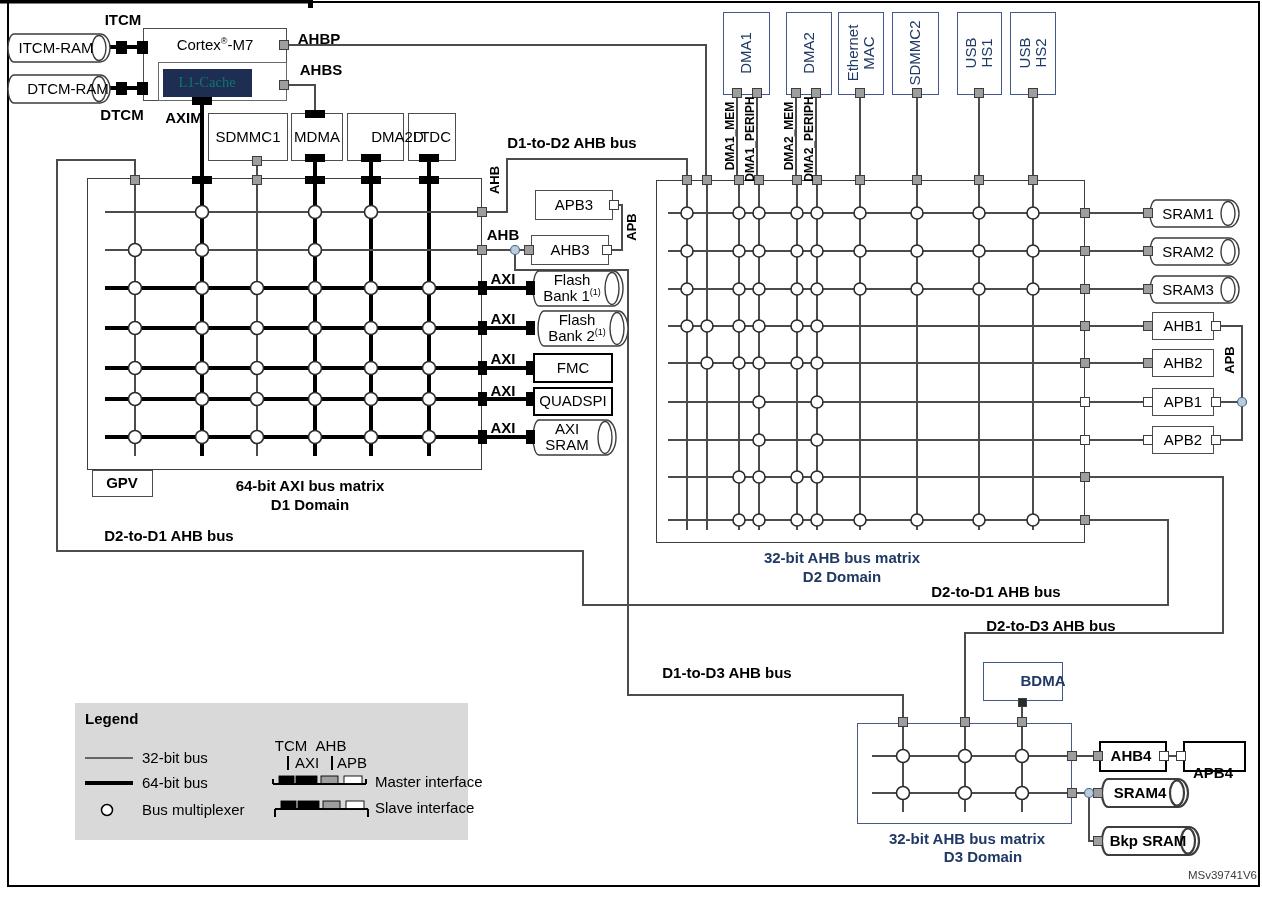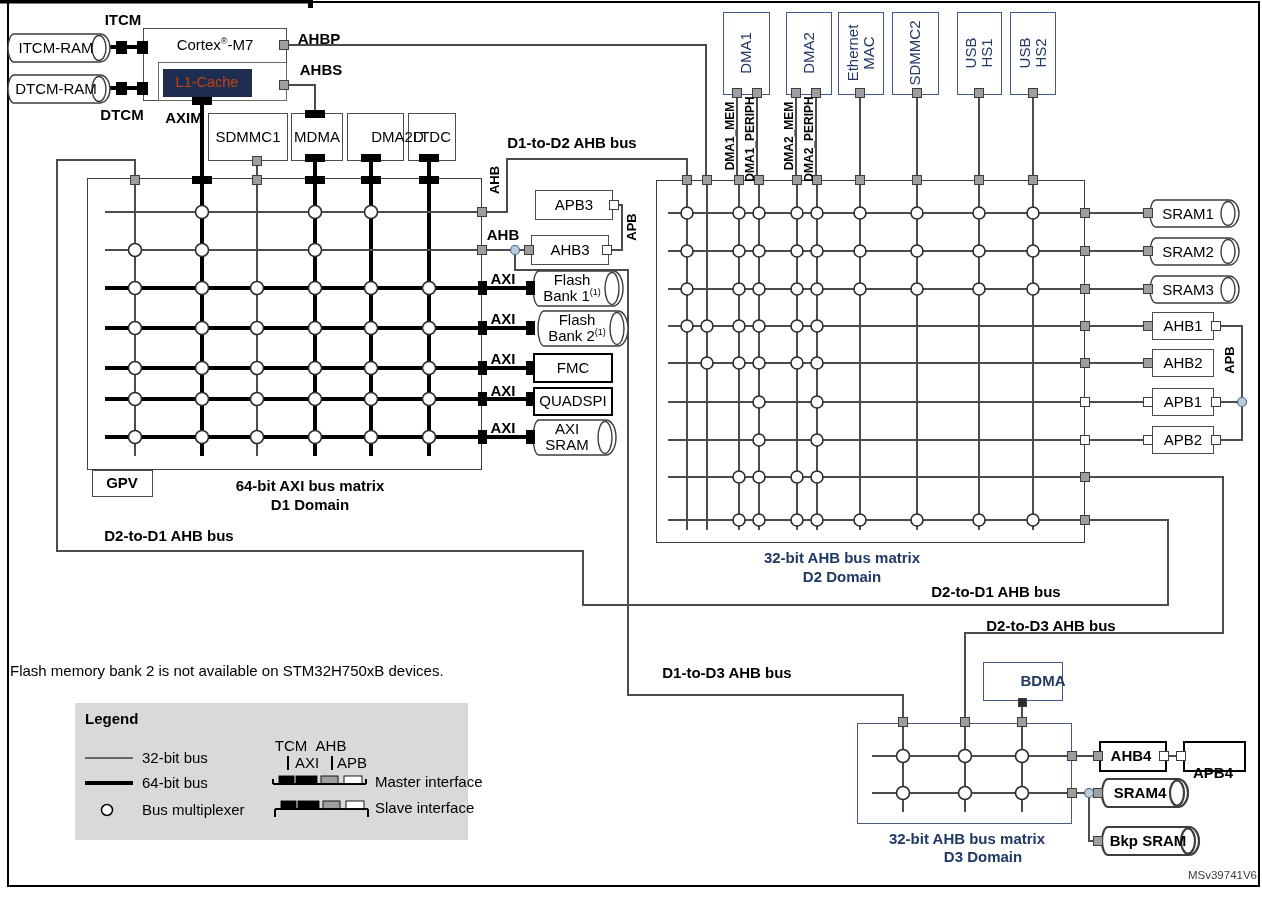--- a/index.html
+++ b/index.html
@@ -16,21 +16,21 @@
   .legendbox{background:#d9d9d9;border:none;}
   .lbl{position:absolute;z-index:4;color:#000;font-size:15px;line-height:1.06;white-space:pre-line;
        transform:translate(-50%,-50%);text-align:center;}
   .tl{transform:none;text-align:left;}
   .rot{transform:translate(-50%,-50%) rotate(-90deg);}
   .b{font-weight:bold;}
   .navy{color:#1f3864;}
   .f13{font-size:13px;}
   .f12{font-size:12px;}
   .f11{font-size:11.5px;}
-  .white{color:#c2410c;}
+  .white{color:#0f766e;font-family:Liberation Serif, serif;}
   .dim{color:#3b3b3b;}
   sup{font-size:9px;}
 </style>
 </head>
 <body>
 
 <div id="canvas">
 
   <svg id="wiring" width="1262" height="900">
       <rect x="7.5" y="2" width="1251" height="884" fill="none" stroke="#000" stroke-width="2" shape-rendering="crispEdges"></rect>
@@ -339,21 +339,21 @@
       <rect x="346" y="801" width="18" height="7.5" fill="#fff" stroke="#000" stroke-width="0.9"></rect>
     </svg>
 
   <div class="box whitebox" style="left:143px;top:28px;width:144px;height:73px;"></div>
   <div class="box" style="left:158px;top:62px;width:129px;height:39px;border-width:1.2px;border-color:#6a6a6a;"></div>
   <div class="box cache" style="left:163px;top:69px;width:89px;height:28px;"></div>
   <div class="lbl" style="left:215px;top:45px;"><span>Cortex</span><sup>®</sup><span>-M7</span></div>
   <div class="lbl white" style="left:207px;top:83px;font-size:14.5px;">L1-Cache</div>
 
   <div class="lbl" style="left:56px;top:48px;">ITCM-RAM</div>
-  <div class="lbl" style="left:56px;top:89px;">DTCM-RAM</div>
+  <div class="lbl" style="left:68px;top:89px;">DTCM-RAM</div>
 
   <div class="lbl b" style="left:123px;top:20px;">ITCM</div>
   <div class="lbl b" style="left:122px;top:115px;">DTCM</div>
   <div class="lbl b" style="left:184px;top:118px;">AXIM</div>
   <div class="lbl b" style="left:319px;top:39px;">AHBP</div>
   <div class="lbl b" style="left:321px;top:70px;">AHBS</div>
 
   <div class="box whitebox" style="left:208px;top:113px;width:80px;height:48px;"></div>
   <div class="box whitebox" style="left:291px;top:113px;width:52px;height:48px;"></div>
   <div class="box whitebox" style="left:347px;top:113px;width:57px;height:48px;"></div>
@@ -439,21 +439,20 @@
   <div class="box matrixbox d3box" style="left:857px;top:723px;width:215px;height:101px;"></div>
   <div class="lbl b navy" style="left:967px;top:839px;">32-bit AHB bus matrix</div>
   <div class="lbl b navy" style="left:967px;top:857px;padding-left:32px;">D3 Domain</div>
   <div class="box boldbox" style="left:1099px;top:741px;width:68px;height:31px;"></div>
   <div class="box boldbox" style="left:1183px;top:741px;width:63px;height:31px;"></div>
   <div class="lbl b" style="left:1131px;top:756px;">AHB4</div>
   <div class="lbl b" style="left:1213px;top:756px;margin-top:17px;">APB4</div>
   <div class="lbl b" style="left:1140px;top:793px;">SRAM4</div>
   <div class="lbl b" style="left:1148px;top:841px;">Bkp SRAM</div>
 
-  <div class="lbl tl" style="left:10px;top:663px;">Flash memory bank 2 is not available on STM32H750xB devices.</div>
   <div class="lbl tl dim f11" style="left:1157px;top:869px;width:100px;text-align:right;">MSv39741V6</div>
 
   <div class="box legendbox" style="left:75px;top:703px;width:393px;height:137px;"></div>
   <div class="lbl tl b" style="left:85px;top:711px;">Legend</div>
   <div class="lbl tl" style="left:142px;top:750px;">32-bit bus</div>
   <div class="lbl tl" style="left:142px;top:775px;">64-bit bus</div>
   <div class="lbl tl" style="left:142px;top:802px;">Bus multiplexer</div>
   <div class="lbl" style="left:291px;top:746px;">TCM</div>
   <div class="lbl" style="left:331px;top:746px;">AHB</div>
   <div class="lbl" style="left:307px;top:763px;">AXI</div>

